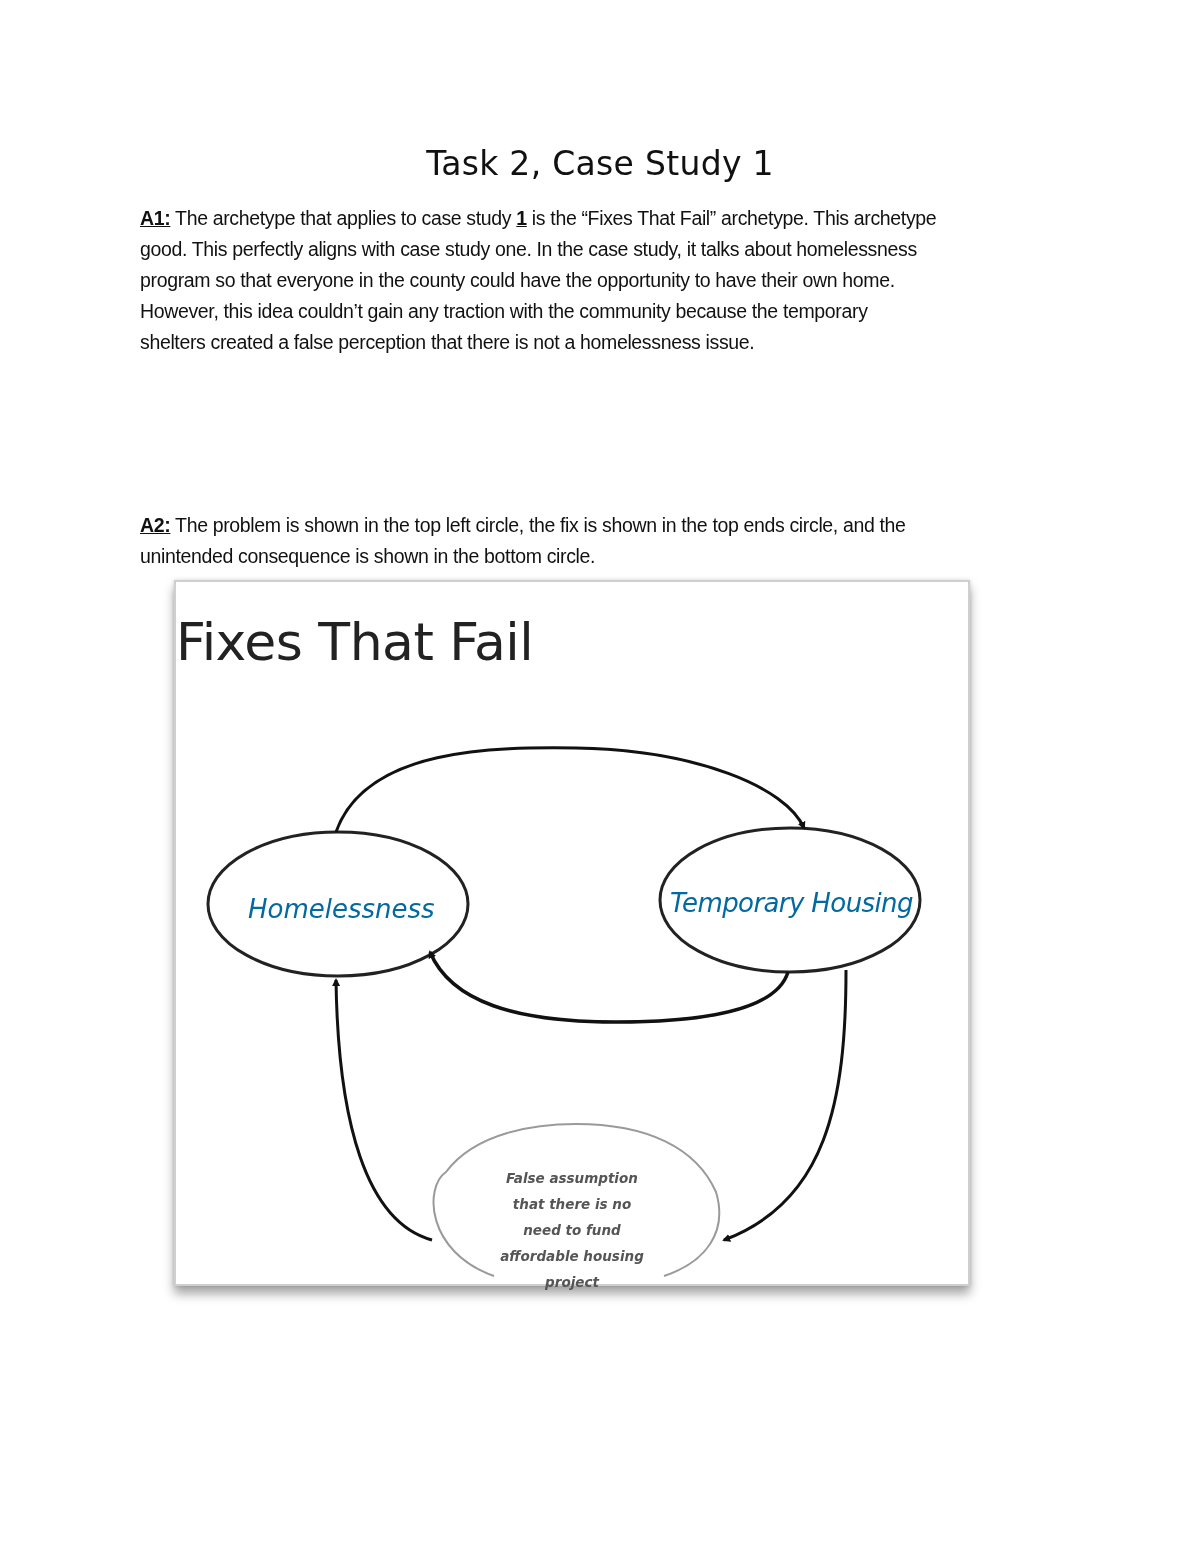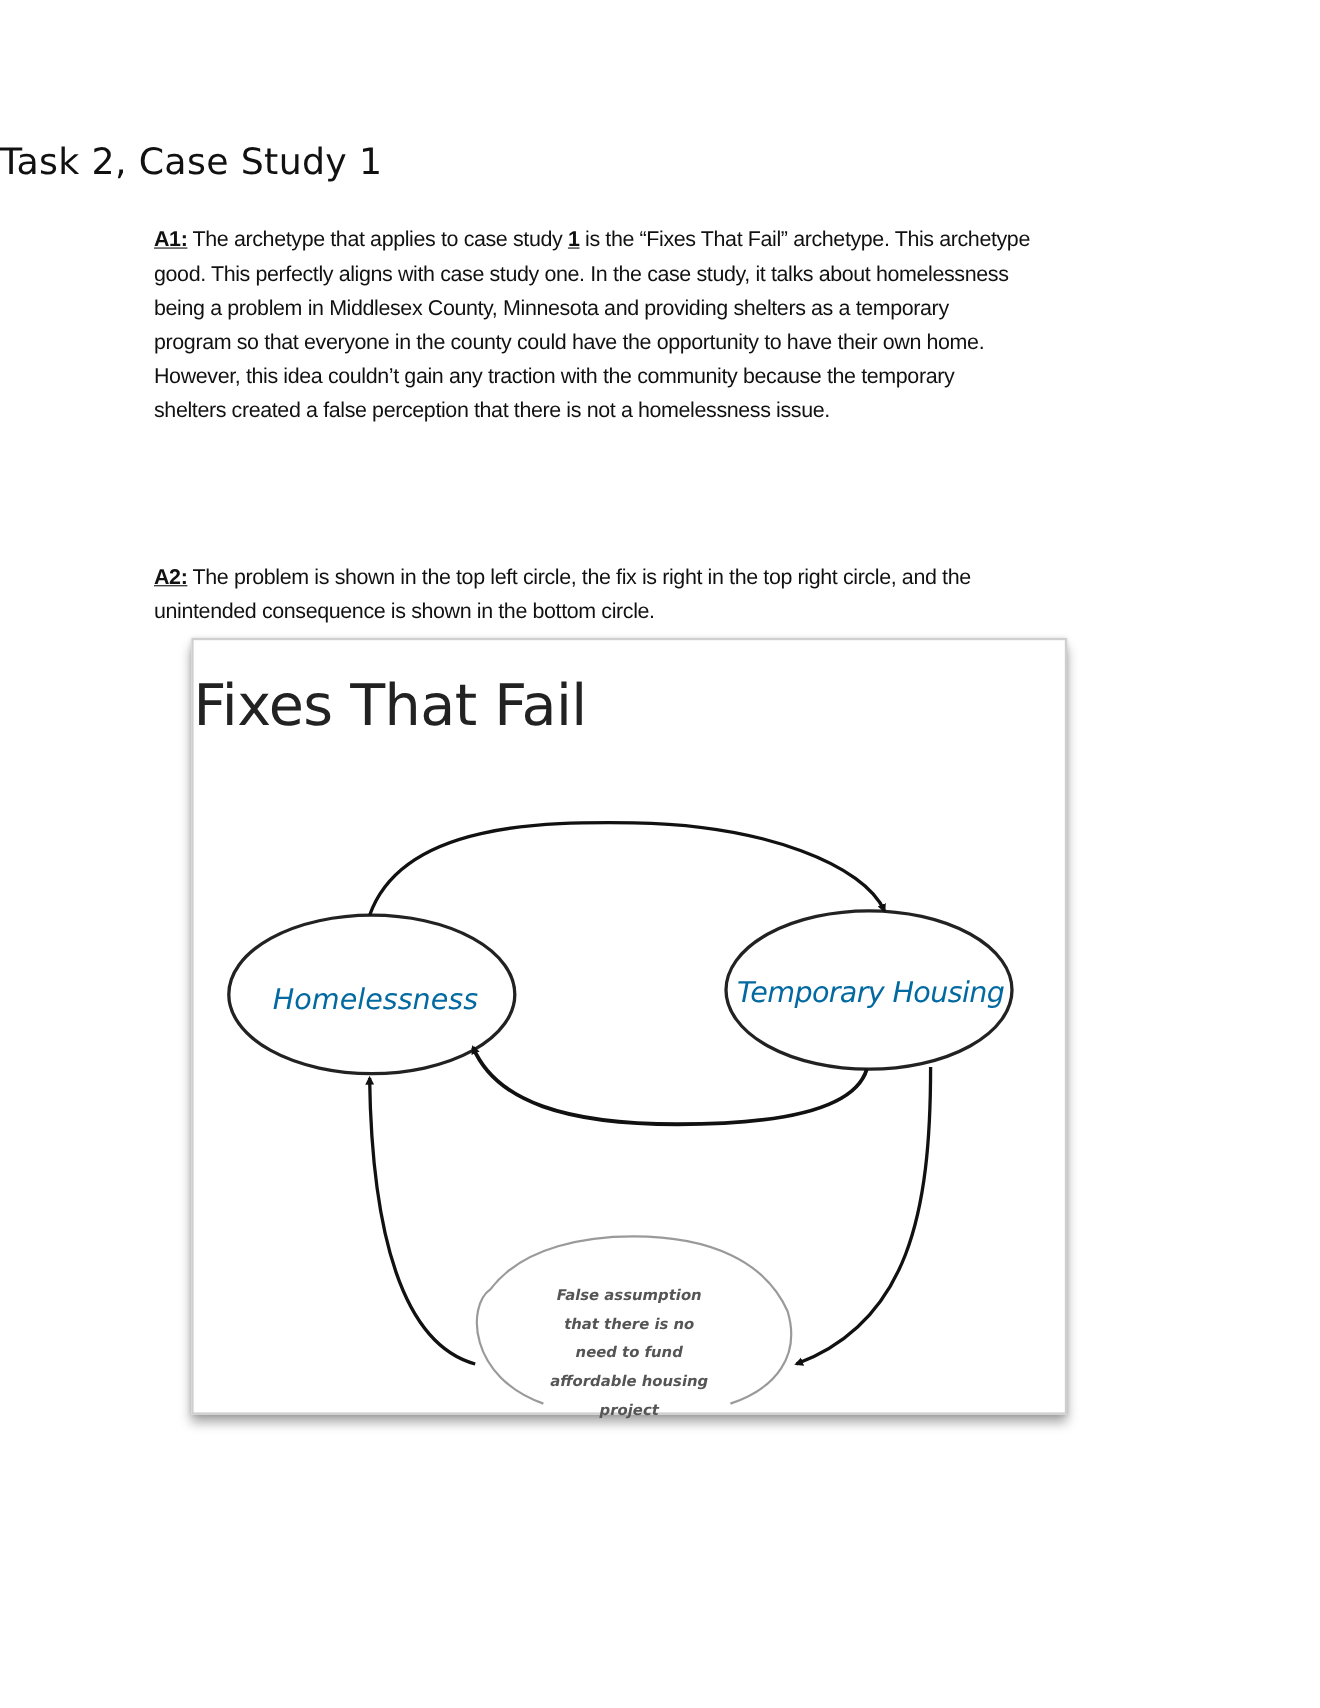--- a/index.html
+++ b/index.html
@@ -1,19 +1,19 @@
 <!DOCTYPE html>
 <html><head>
   <meta charset="utf-8">
   <style>
     html, body { margin: 0; padding: 0; background: #ffffff; }
     body { width: 1200px; height: 1553px; position: relative; overflow: hidden; }
     .page { position: absolute; left: 0; top: 0; width: 1200px; height: 1553px; background: #fff; color: #111; }
     .title {
-      position: absolute; left: 0; top: 127px; width: 1200px; 
+      position: absolute; left: 0; top: 144px; width: 1200px; text-align: center;
       font-family: "DejaVu Sans", sans-serif; font-size: 33px; font-weight: normal; color: #111;
       letter-spacing: 0.3px;
     }
     .para {
       position: absolute; left: 140px; width: 930px;
       font-family: "Liberation Sans", sans-serif; font-size: 19.5px; line-height: 31px; color: #111;
       letter-spacing: -0.35px;
     }
     .para .line { display: block; white-space: nowrap; }
     .para b { font-weight: bold; text-decoration: underline; }
@@ -45,28 +45,27 @@
 </head>
 <body>
 
 <div class="page">
 
   <div class="title">Task 2, Case Study 1</div>
 
   <div class="para" id="p1">
     <span class="line"><b>A1:</b><span> The archetype that applies to case study </span><b>1</b><span> is the “Fixes That Fail” archetype. This archetype</span></span>
     <span class="line">good. This perfectly aligns with case study one. In the case study, it talks about homelessness</span>
-    <span class="line">being a problem in Middlesex County, Minnesota and providing shelters as a temporary</span>
     <span class="line">program so that everyone in the county could have the opportunity to have their own home.</span>
     <span class="line">However, this idea couldn’t gain any traction with the community because the temporary</span>
     <span class="line">shelters created a false perception that there is not a homelessness issue.</span>
   </div>
 
   <div class="para" id="p2">
-    <span class="line"><b>A2:</b><span> The problem is shown in the top left circle, the fix is right in the top right circle, and the</span></span>
+    <span class="line"><b>A2:</b><span> The problem is shown in the top left circle, the fix is shown in the top ends circle, and the</span></span>
     <span class="line">unintended consequence is shown in the bottom circle.</span>
   </div>
 
   <div class="figure">
     <svg width="792" height="702" viewBox="0 0 792 702">
       <defs>
         <marker id="arrow" markerWidth="10" markerHeight="10" refX="6" refY="5" orient="auto" markerUnits="userSpaceOnUse">
           <path d="M0,1 L8,5 L0,9 Z" fill="#111"></path>
         </marker>
       </defs>

